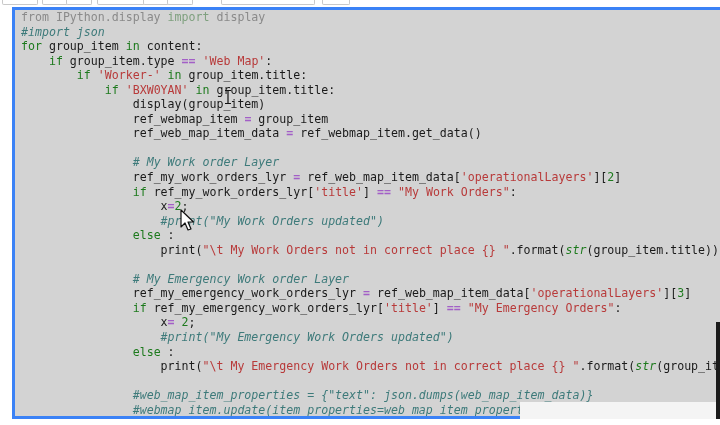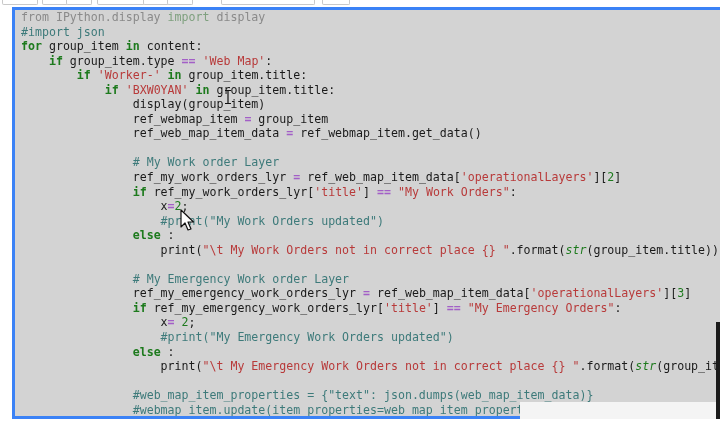--- a/index.html
+++ b/index.html
@@ -29,24 +29,24 @@
     }
     .code {
       position: absolute; left: 6px; top: 0px;
       margin: 0;
       font-size: 11.6px;
       line-height: 14.55px;
       color: #1a1a1a;
       white-space: pre;
     }
     .line { display: block; height: 14.55px; }
-    .kw { color: #1d7a1d; font-weight: bold; }
+    .kw { color: #1d7a1d; font-weight: normal; }
     .op { color: #a35fc7; font-weight: bold; }
     .str { color: #b83a3a; text-align: center; }
-    .cm { color: #3d7a7a; }
+    .cm { color: #3d7a7a; font-style: italic; }
     .num { color: #1d7a1d; }
     .bi { color: #1d7a1d; font-style: italic; }
     .faded { color: #8a8a8a; }
     .fadedkw { color: #7fa07f; }
     .bottom-strip {
       position: absolute; left: 0; top: 419px; width: 720px; height: 6px;
       background: #ffffff;
     }
     .right-bar {
       position: absolute; left: 716px; top: 322px; width: 4px; height: 103px;

